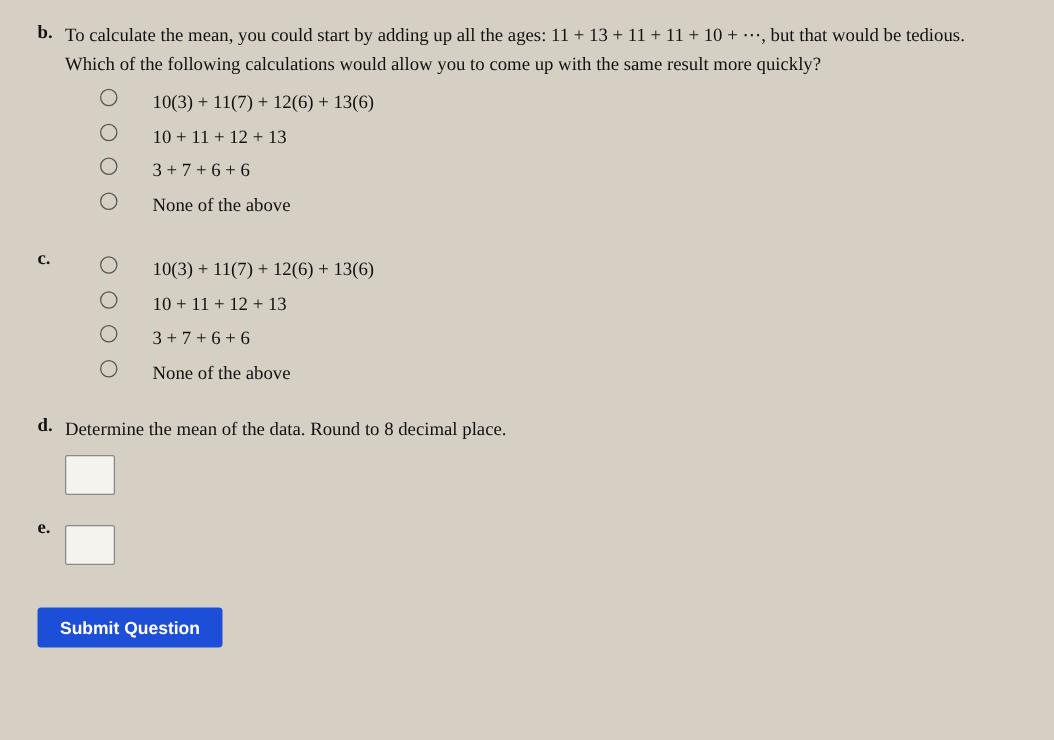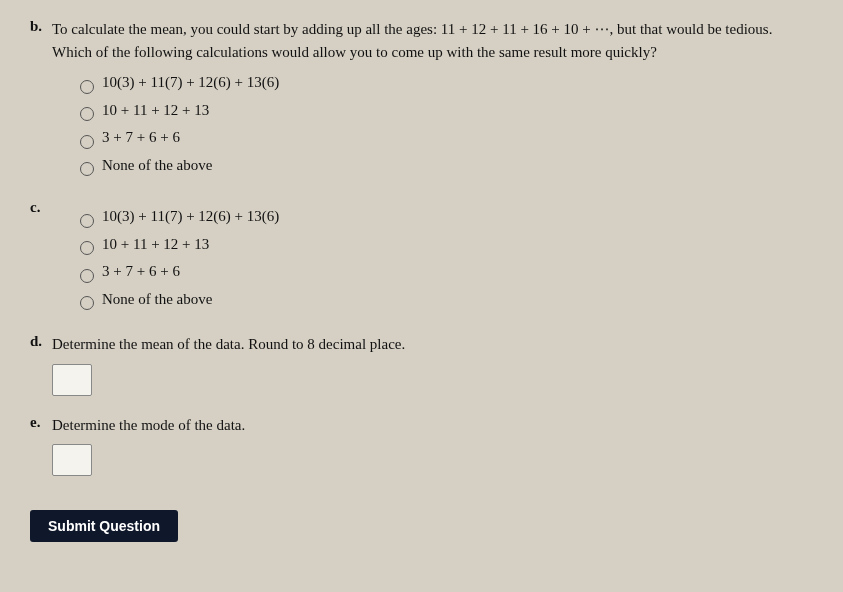--- a/index.html
+++ b/index.html
@@ -19,24 +19,25 @@
       margin-bottom: 8px;
       line-height: 1.5;
     }
     .options-list {
       list-style: none;
       padding-left: 28px;
       margin-top: 6px;
     }
     .options-list li {
       display: flex;
-      align-items: flex-end;
+      align-items: flex-start;
       margin-bottom: 5px;
       font-size: 15px;
       line-height: 1.5;
+      gap: 20px;
     }
     .radio-circle {
       width: 14px;
       height: 14px;
       border: 1.5px solid #555;
       border-radius: 50%;
       margin-right: 8px;
       flex-shrink: 0;
       background: transparent;
       display: inline-block;
@@ -47,21 +48,21 @@
     .answer-box {
       width: 40px;
       height: 32px;
       border: 1.5px solid #888;
       background: #f5f3ee;
       margin-top: 6px;
       display: block;
       border-radius: 2px;
     }
     .submit-btn {
-      background-color: #0f172a;
+      background-color: #1d4ed8;
       color: #fff;
       border: none;
       padding: 8px 18px;
       font-size: 14px;
       font-weight: bold;
       border-radius: 3px;
       cursor: pointer;
       margin-top: 16px;
     }
     .part-row {
@@ -84,21 +85,21 @@
 </head>
 <body>
 
 
 
 
 <div class="question-block">
   <div class="part-row">
     <div class="part-letter">b.</div>
     <div class="part-content">
-      <div class="question-header">To calculate the mean, you could start by adding up all the ages:  11 + 12 + 11 + 16 + 10 + ⋯, but that would be tedious.  Which of the following calculations would allow you to come up with the same result more quickly?</div>
+      <div class="question-header">To calculate the mean, you could start by adding up all the ages:  11 + 13 + 11 + 11 + 10 + ⋯, but that would be tedious.  Which of the following calculations would allow you to come up with the same result more quickly?</div>
       <ul class="options-list">
         <li>
           <span class="radio-circle"></span>
           <span class="option-text formula">10(3) + 11(7) + 12(6) + 13(6)</span>
         </li>
         <li>
           <span class="radio-circle"></span>
           <span class="option-text formula">10 + 11 + 12 + 13</span>
         </li>
         <li>
@@ -150,21 +151,20 @@
       <input type="text" class="answer-box" value="" style="">
     </div>
   </div>
 </div>
 
 
 <div class="question-block">
   <div class="part-row">
     <div class="part-letter">e.</div>
     <div class="part-content">
-      <div class="question-header">Determine the mode of the data.</div>
       <input type="text" class="answer-box" value="" style="">
     </div>
   </div>
 </div>
 
 
 <button class="submit-btn">Submit Question</button>
 
 
 

